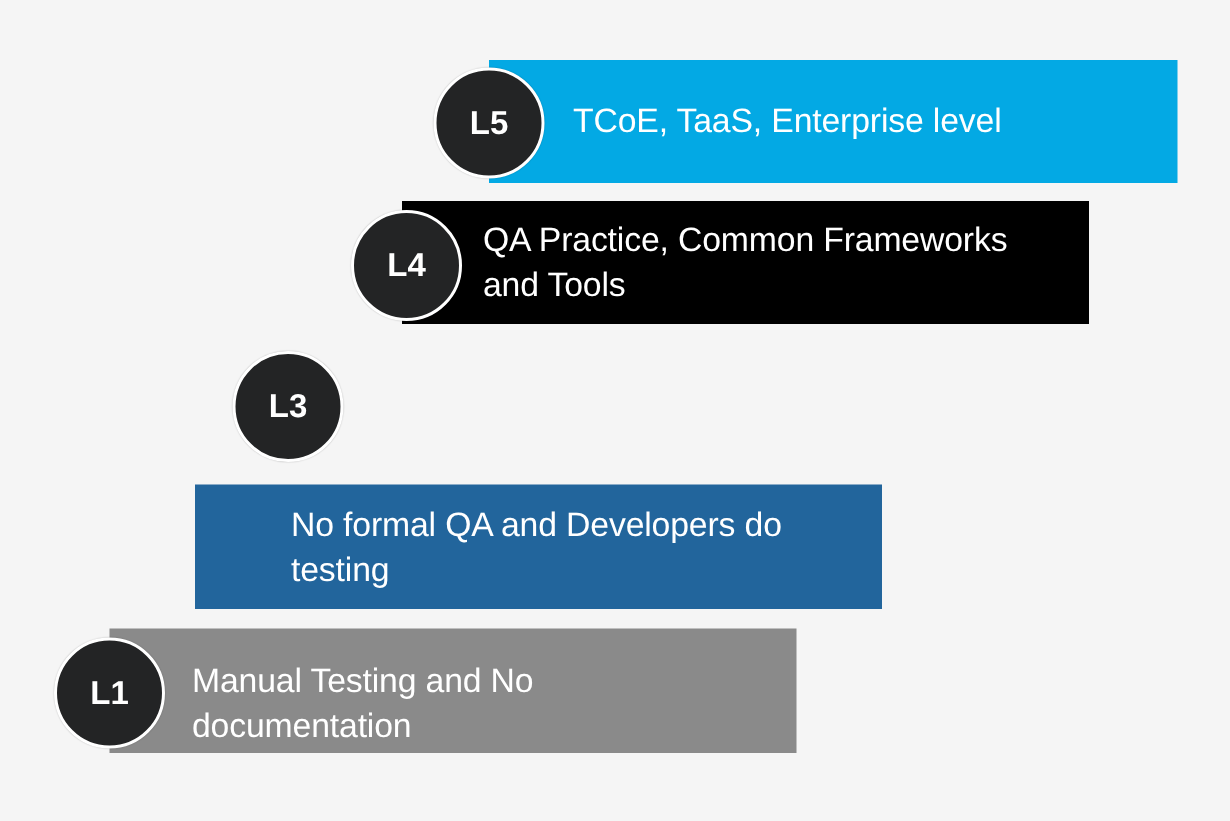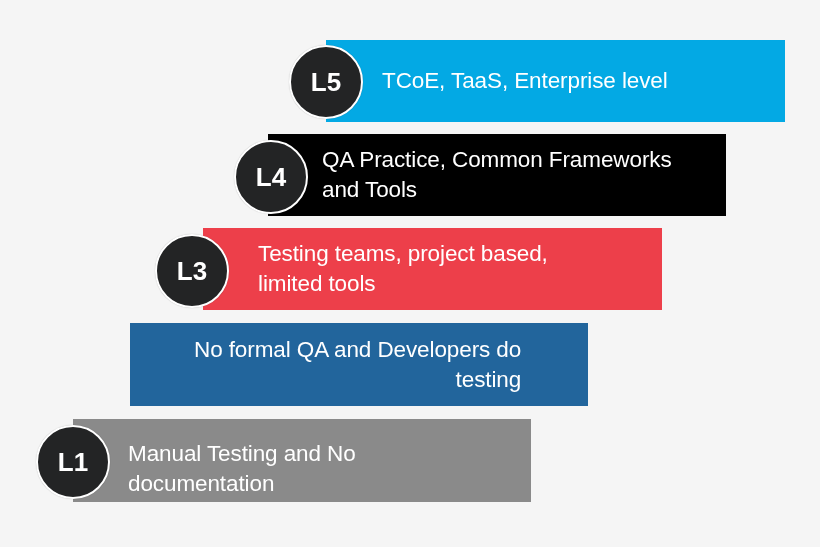--- a/index.html
+++ b/index.html
@@ -43,21 +43,21 @@
       height: 74px;
       border-radius: 50%;
       background: #232425;
       border: 2.5px solid #ffffff;
       box-sizing: border-box;
       display: flex;
       align-items: center;
       justify-content: center;
       color: #ffffff;
       font-weight: bold;
-      font-size: 26px;
+      font-size: 22px;
       box-shadow: 0 0 1px rgba(0,0,0,0.3);
     }
 
     
     #bar-l5 { left: 326px; top: 40px; width: 459px; height: 82px; background: #03a9e4; }
     #bar-l5 .bar-text { left: 56px; }
     #badge-l5 { left: 289px; top: 45px; }
 
     
     #bar-l4 { left: 268px; top: 134px; width: 458px; height: 82px; background: #0e3c68; }
@@ -88,27 +88,23 @@
     <div class="bar-text">TCoE, TaaS, Enterprise level</div>
   </div>
   <div class="badge" id="badge-l5">L5</div>
 
   <div class="bar" id="bar-l4" style="background: #000000;">
     <div class="bar-text">QA Practice, Common Frameworks
 and Tools</div>
   </div>
   <div class="badge" id="badge-l4">L4</div>
 
-  <div class="bar" id="bar-l3" style="background: rgb(237, 63, 74);">
-    <div class="bar-text">Testing teams, project based,
-limited tools</div>
-  </div>
   <div class="badge" id="badge-l3">L3</div>
 
-  <div class="bar" id="bar-l2" style="background: rgb(34, 101, 156); text-align: right;">
+  <div class="bar" id="bar-l2" style="background: rgb(34, 101, 156);">
     <div class="bar-text">No formal QA and Developers do
 testing</div>
   </div>
 
   <div class="bar" id="bar-l1" style="background: rgb(138, 138, 138);">
     <div class="bar-text">Manual Testing and No
 documentation</div>
   </div>
   <div class="badge" id="badge-l1">L1</div>
 

